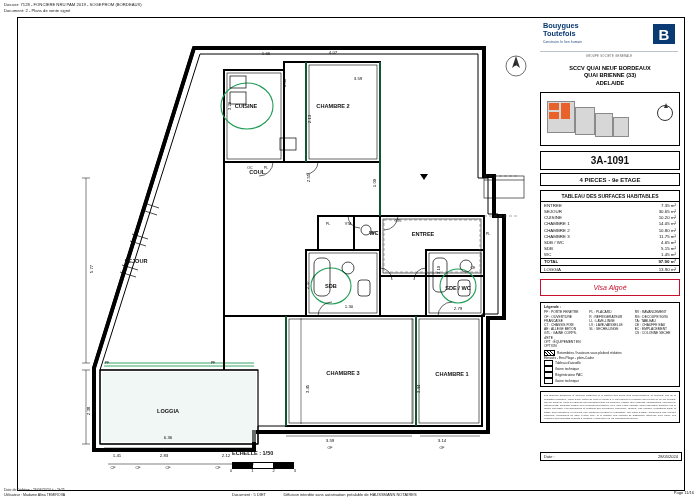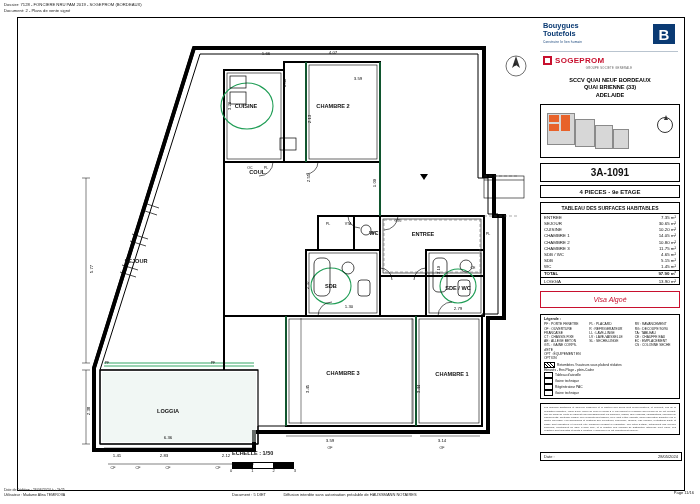--- a/index.html
+++ b/index.html
@@ -320,24 +320,20 @@
     <div class="brandbox">
       <div class="logo-bi">
         <div class="txt">
           <div>Bouygues</div>
           <div>Toutefois</div>
           <div class="sub">Construire le lien humain</div>
         </div>
         <div class="bsq">B</div>
       </div>
       <div class="rule"></div>
-      <div class="logo-sog">
-        <span class="sog-sq"></span>
-        <span class="sog-name">SOGEPROM</span>
-      </div>
       <div class="sog-sub">GROUPE SOCIETE GENERALE</div>
     </div>
 
     <div class="prog">
       <div>SCCV QUAI NEUF BORDEAUX</div>
       <div class="l2">QUAI BRIENNE (33)</div>
       <div class="l3">ADELAIDE</div>
     </div>
 
     <div class="loc">

